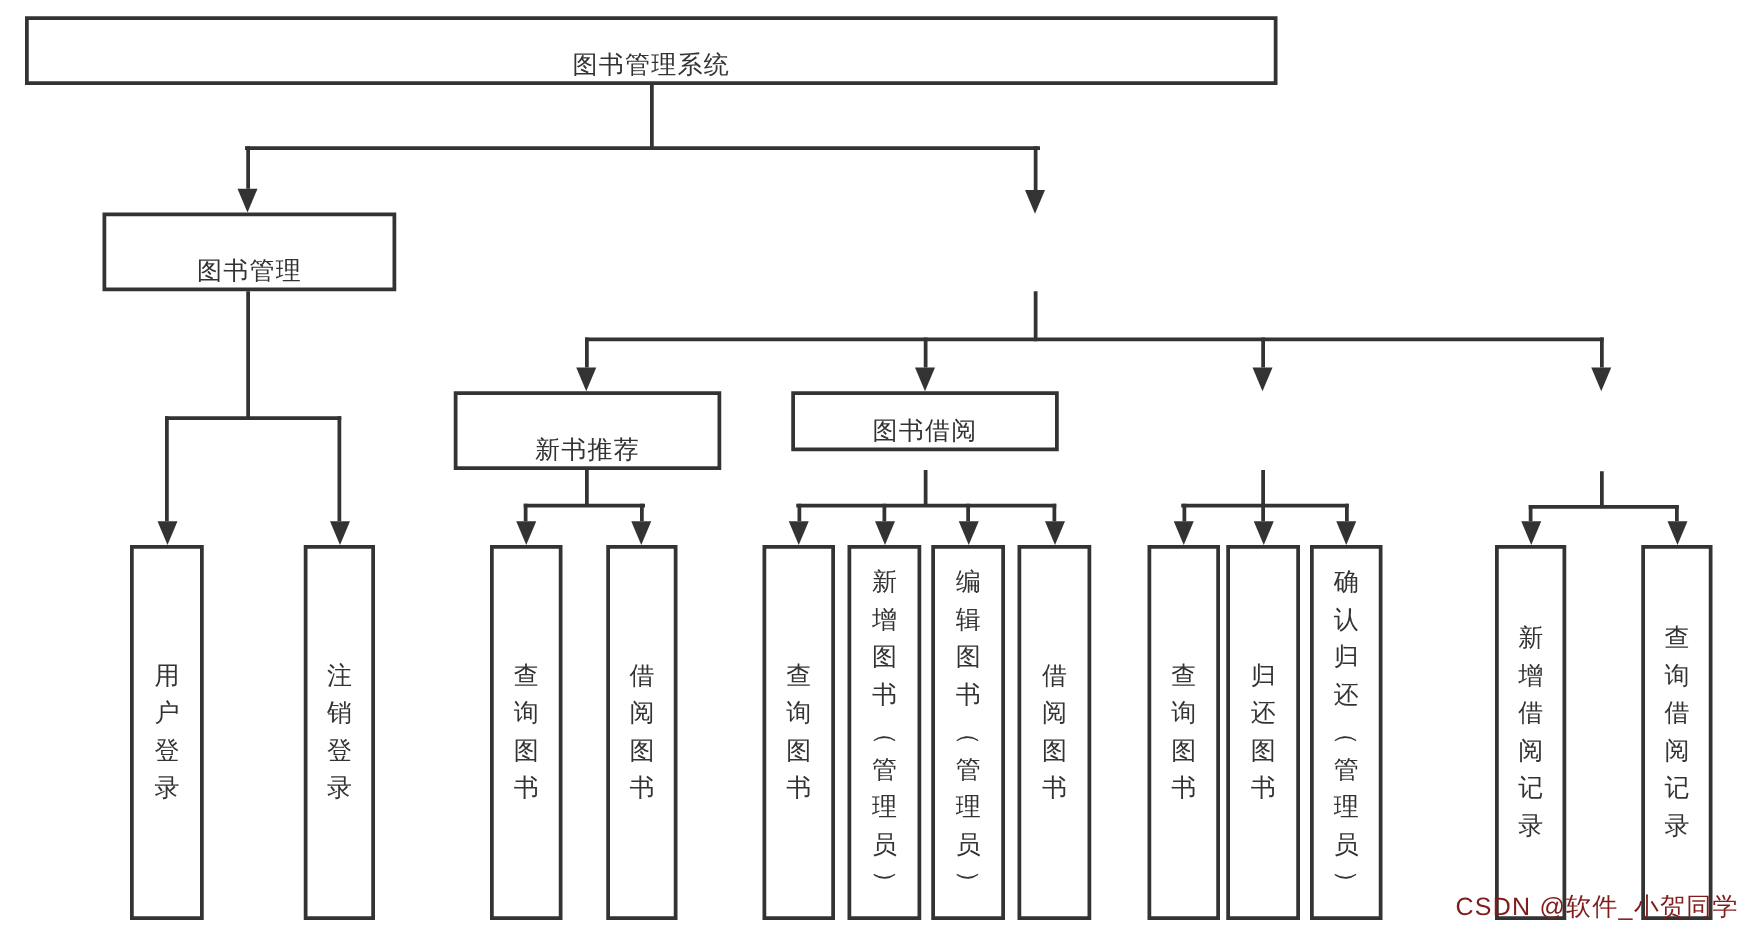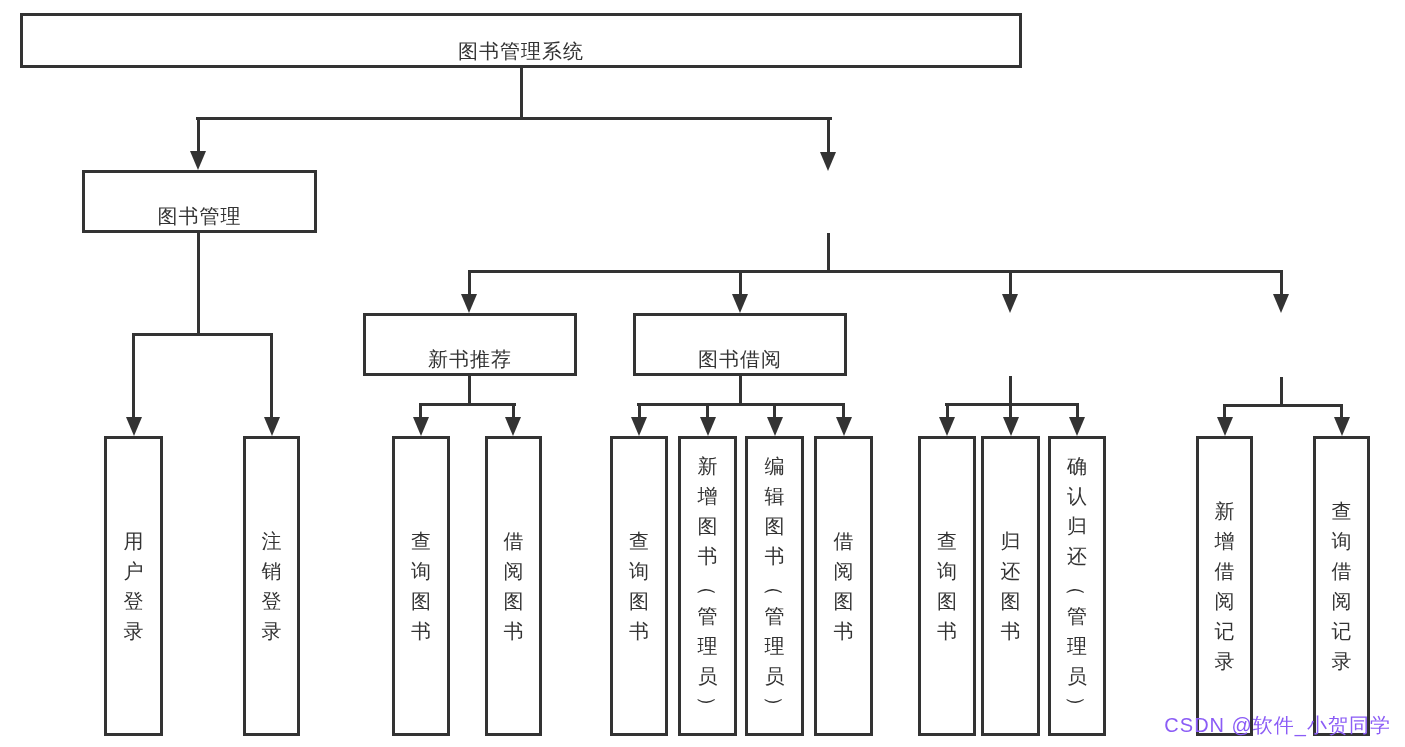--- a/index.html
+++ b/index.html
@@ -10,21 +10,21 @@
   .hlabel{font-size:20px;color:#333;letter-spacing:1px;white-space:nowrap;}
   .leaf{top:436px;height:300px;}
   .vtext{display:flex;flex-direction:column;align-items:center;justify-content:center;
          height:100%;width:100%;}
   .vchar{display:block;height:30px;line-height:30px;font-size:20px;color:#333;text-align:center;}
   .vchar.rot{transform:rotate(90deg);}
   .vl{position:absolute;width:3px;background:#333;}
   .hl{position:absolute;height:3px;background:#333;}
   .head{position:absolute;width:0;height:0;border-left:8px solid transparent;
         border-right:8px solid transparent;border-top:19px solid #333;}
-  .watermark{position:absolute;right:14px;bottom:8px;font-size:20px;color:#8b5cf6;
+  .watermark{position:absolute;right:14px;bottom:8px;font-size:20px;color:#7f1d1d;
              letter-spacing:1px;white-space:nowrap;z-index:5;}
 </style>
 </head>
 <body>
 
 <div class="canvas">
 
   <div class="node" style="left:20px;top:13px;width:1002px;height:55px">
     <span class="hlabel">图书管理系统</span>
   </div>
@@ -54,21 +54,21 @@
   <div class="vl" style="left:739px;top:270px;height:24px"></div>
   <div class="head" style="left:732px;top:294px"></div>
   <div class="vl" style="left:1009px;top:270px;height:24px"></div>
   <div class="head" style="left:1002px;top:294px"></div>
   <div class="vl" style="left:1280px;top:270px;height:24px"></div>
   <div class="head" style="left:1273px;top:294px"></div>
 
   <div class="node" style="left:363px;top:313px;width:214px;height:63px">
     <span class="hlabel">新书推荐</span>
   </div>
-  <div class="node" style="left:633px;top:313px;width:214px;height:63px">
+  <div class="node" style="left:633px;top:313px;width:214px;height:48px">
     <span class="hlabel">图书借阅</span>
   </div>
 
   <div class="vl" style="left:468px;top:376px;height:29px"></div>
   <div class="hl" style="left:419px;top:403px;width:97px"></div>
   <div class="vl" style="left:419px;top:403px;height:14px"></div>
   <div class="head" style="left:413px;top:417px"></div>
   <div class="vl" style="left:512px;top:403px;height:14px"></div>
   <div class="head" style="left:505px;top:417px"></div>
 

